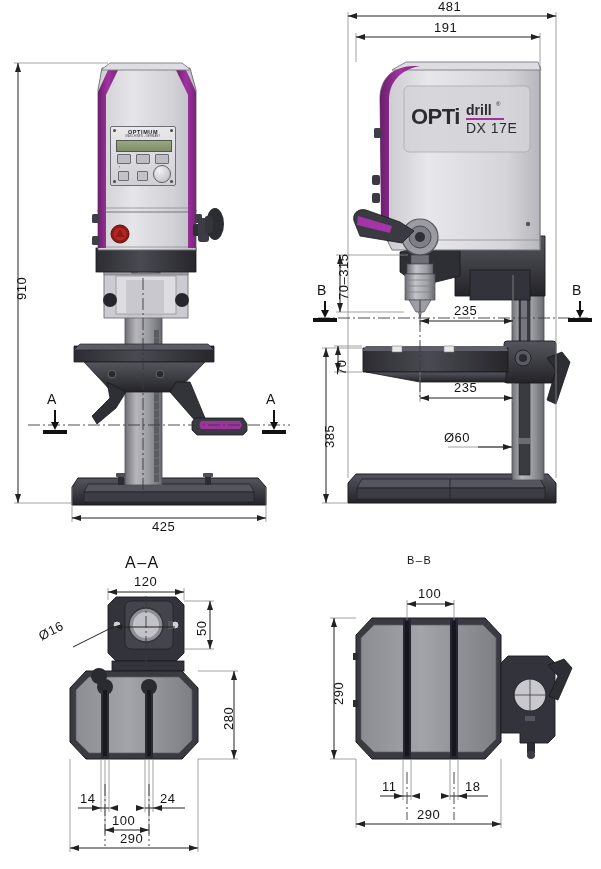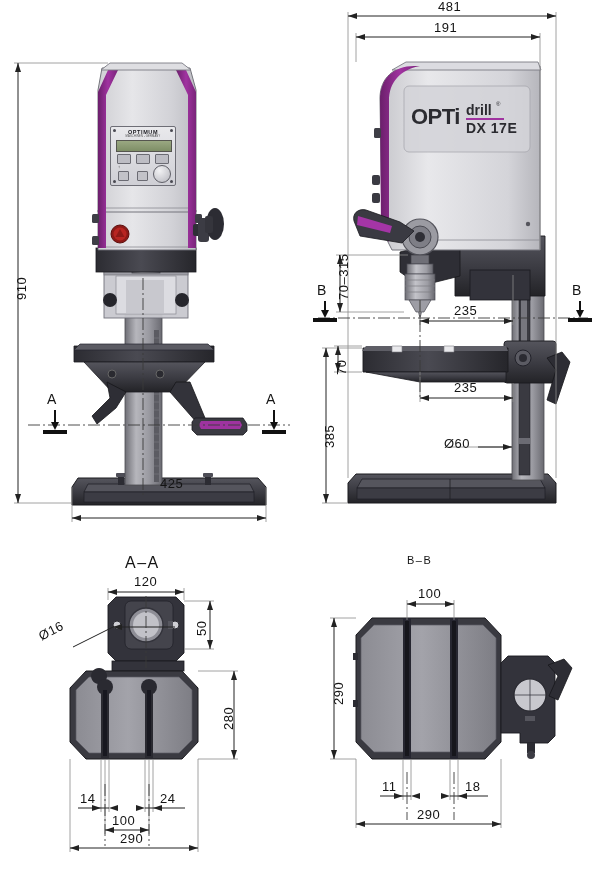--- a/index.html
+++ b/index.html
@@ -499,37 +499,37 @@
   <div style="position:absolute;right:2px;top:2px;width:3px;height:3px;border-radius:50%;background:#4a4a52;"></div>
   <div style="position:absolute;left:2px;bottom:2px;width:3px;height:3px;border-radius:50%;background:#4a4a52;"></div>
   <div style="position:absolute;right:2px;bottom:2px;width:3px;height:3px;border-radius:50%;background:#4a4a52;"></div>
 </div>
 
 <div style="position:absolute;left:411px;top:100px;width:116px;height:42px;">
   <div style="position:absolute;left:0;top:4px;font-size:22px;font-weight:bold;letter-spacing:-.5px;color:#2b2b30;">OPTi</div>
   <div style="position:absolute;left:55px;top:2px;font-size:14px;font-weight:bold;color:#2b2b30;">drill</div>
   <div style="position:absolute;left:85px;top:1px;font-size:6px;color:#2b2b30;">®</div>
   <div style="position:absolute;left:55px;top:18px;width:38px;height:2px;background:#a033a0;"></div>
-  <div style="position:absolute;left:55px;top:20px;font-size:14px;font-weight:bold;letter-spacing:.5px;color:#2b2b30;">DX 17E</div>
+  <div style="position:absolute;left:55px;top:20px;font-size:14px;font-weight:normal;letter-spacing:.5px;color:#2b2b30;">DX 17E</div>
 </div>
 
 <div class="lbl" style="left:125px;top:554px;font-size:16px;">A–A</div>
 <div class="lbl" style="left:407px;top:554px;font-size:11px;">B–B</div>
 
 <div class="dim-txt vert" style="left:14px;top:300px;">910</div>
-<div class="dim-txt" style="left:152px;top:476px;margin-left:8px;">425</div>
+<div class="dim-txt" style="left:152px;top:519px;">425</div>
 
 <div class="dim-txt" style="left:438px;top:-1px;">481</div>
 <div class="dim-txt" style="left:434px;top:20px;">191</div>
 <div class="dim-txt vert" style="left:336px;top:300px;">70–315</div>
 <div class="dim-txt" style="left:454px;top:303px;">235</div>
 <div class="dim-txt vert" style="left:334px;top:375px;">70</div>
 <div class="dim-txt" style="left:454px;top:380px;">235</div>
 <div class="dim-txt vert" style="left:322px;top:448px;">385</div>
-<div class="dim-txt" style="left:444px;top:430px;margin-top:6px;">Ø60</div>
+<div class="dim-txt" style="left:444px;top:430px;">Ø60</div>
 
 <div class="dim-txt" style="left:134px;top:574px;text-align:right;">120</div>
 <div class="dim-txt" style="left:36px;top:630px;transform-origin:0 0;transform:rotate(-27deg);"><span>Ø16</span></div>
 <div class="dim-txt vert" style="left:194px;top:636px;">50</div>
 <div class="dim-txt vert" style="left:221px;top:730px;">280</div>
 <div class="dim-txt" style="left:80px;top:791px;">14</div>
 <div class="dim-txt" style="left:160px;top:791px;">24</div>
 <div class="dim-txt" style="left:112px;top:813px;">100</div>
 <div class="dim-txt" style="left:120px;top:831px;">290</div>
 

